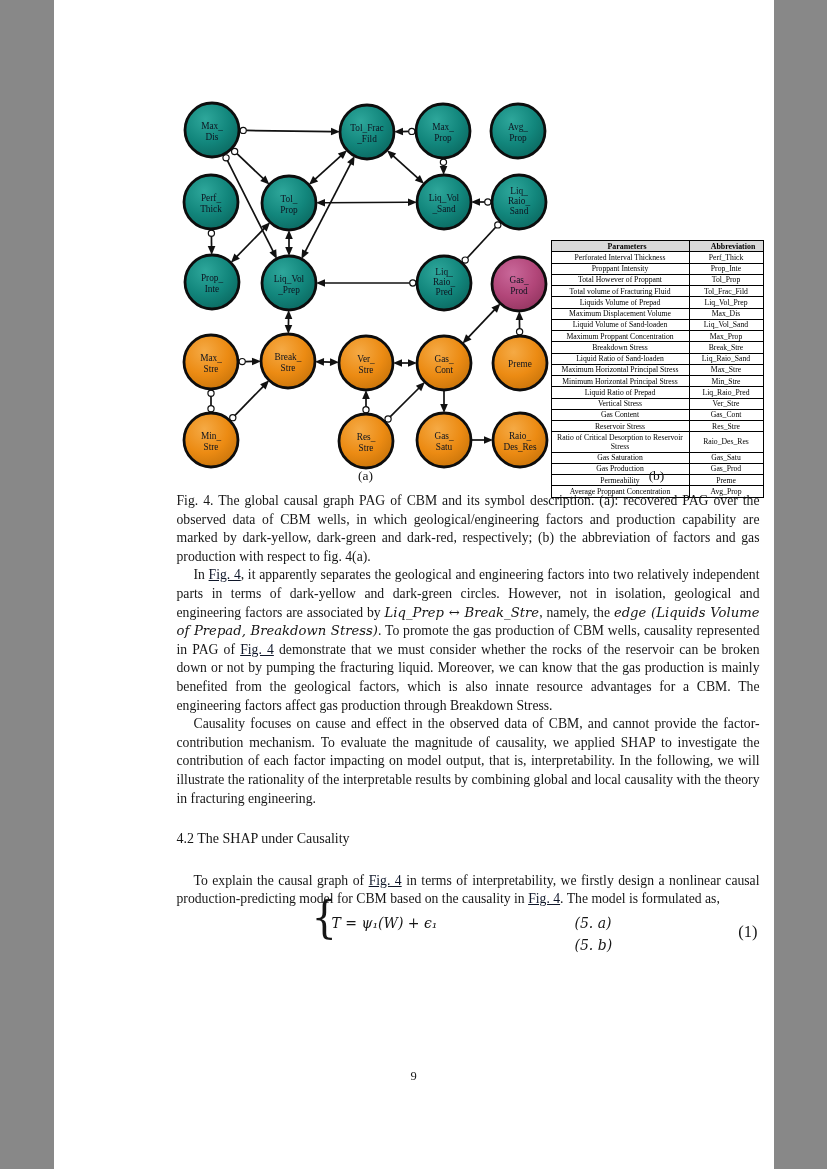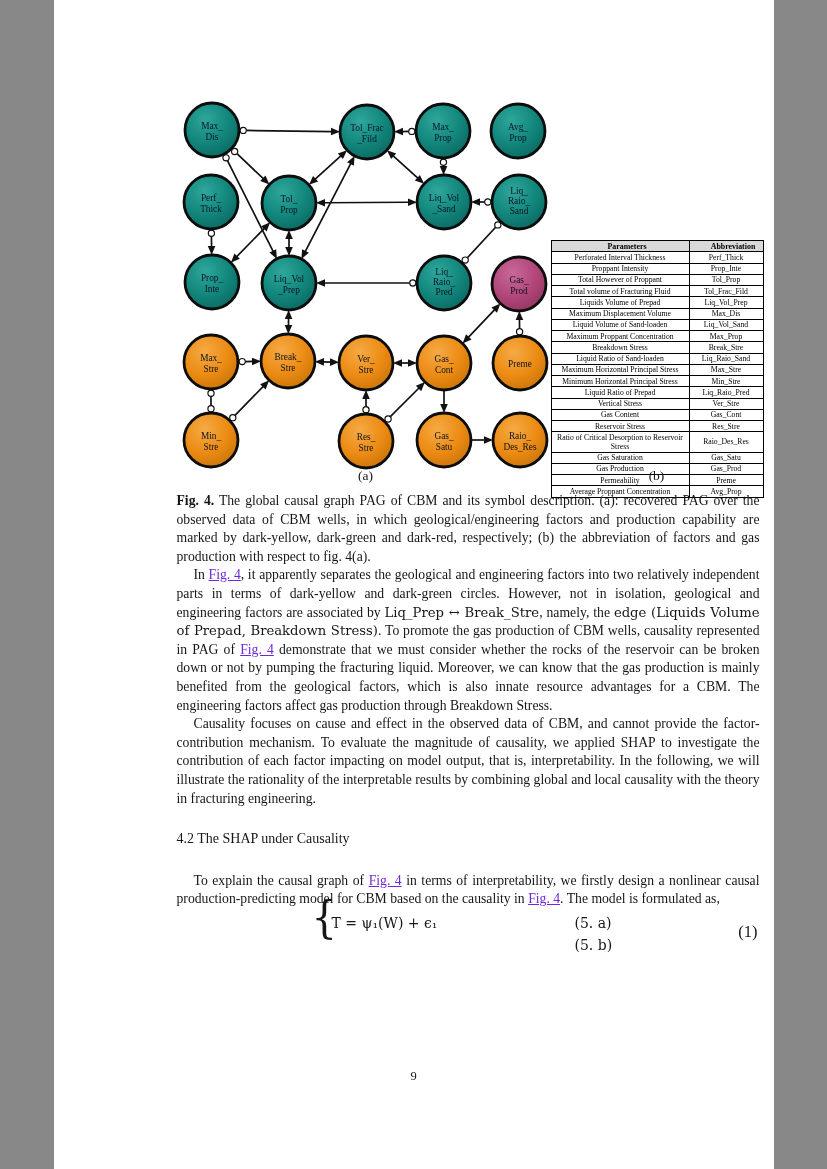--- a/index.html
+++ b/index.html
@@ -15,23 +15,23 @@
               font-size:7.7px;line-height:1.2;color:#000;table-layout:fixed;}
   .abbr-table th,.abbr-table td{border:0.9px solid #000;padding:0.5px 2px;text-align:center;
               font-family:"Liberation Serif",serif;overflow:hidden;}
   .abbr-table th{background:#d9d9d9;font-weight:bold;font-size:7.9px;padding-left:16px;}
   .abbr-table col.c1{width:138px;} .abbr-table col.c2{width:74px;}
   
   .content{position:absolute;left:123px;top:492px;width:583px;font-size:13.7px;
            line-height:18.6px;text-align:justify;}
   .content p{margin:0;}
   p.indent{text-indent:17px;}
-  .it{font-family:"DejaVu Serif","Liberation Serif",serif;font-size:13.2px;}
-  .bold{font-weight:bold;}
-  a.fig-link{color:#6d28d9;text-decoration:underline;cursor:pointer;}
+  .it{font-style:italic;font-family:"DejaVu Serif","Liberation Serif",serif;font-size:13.2px;}
+  .bold{font-weight:normal;}
+  a.fig-link{color:#0f172a;text-decoration:underline;cursor:pointer;}
   h3.section{font-size:14px;font-weight:normal;margin:22px 0 23px 0;text-align:left;}
   .force-justify{text-align:justify;text-align-last:justify;}
   
   .equation{position:relative;height:50px;margin:4px 0 1px 0;}
   .eq-brace{position:absolute;left:135px;top:-6px;font-size:40px;font-weight:400;
             font-family:"DejaVu Serif",serif;transform:scaleY(1.12);transform-origin:top;}
   .eq-line{position:absolute;left:155px;white-space:nowrap;font-size:14px;}
   .eq-line.l1{top:1px;} .eq-line.l2{top:23px;}
   .eq-tag{position:absolute;left:398px;white-space:nowrap;font-size:14px;}
   .eq-tag.t1{top:1px;} .eq-tag.t2{top:23px;}

